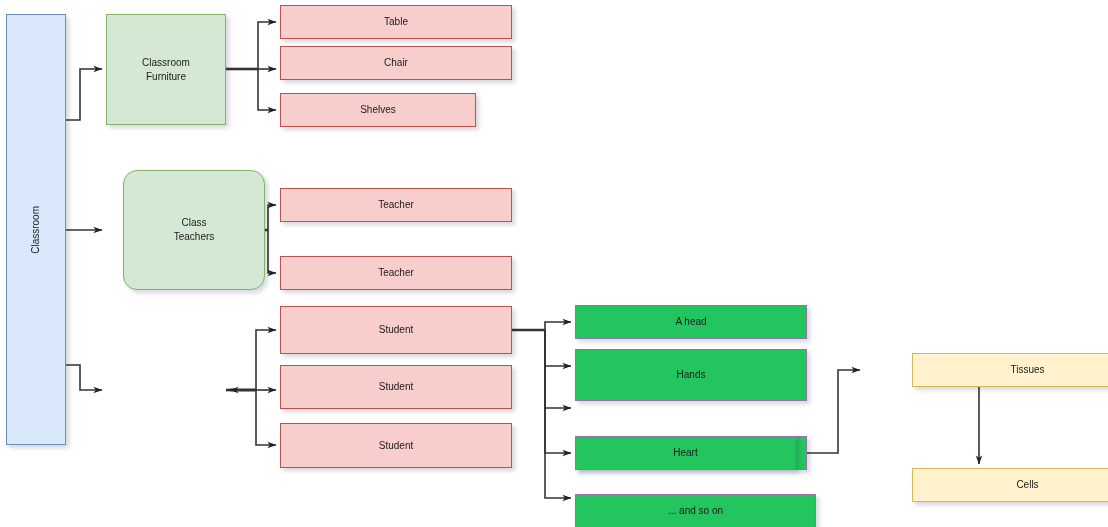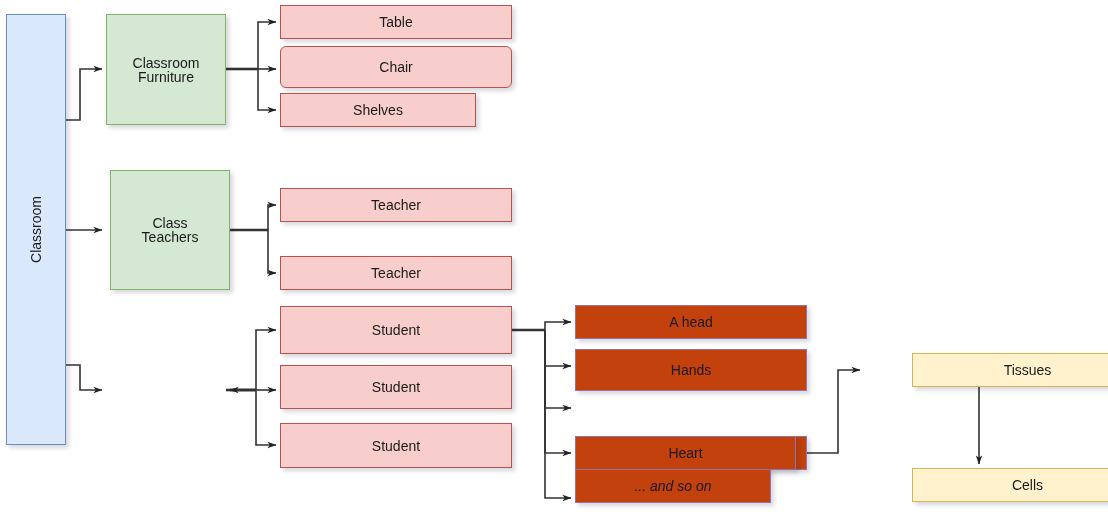--- a/index.html
+++ b/index.html
@@ -29,40 +29,40 @@
   }
   .node {
     position: absolute;
     box-sizing: border-box;
     border-width: 1px;
     border-style: solid;
     display: flex;
     align-items: center;
     justify-content: center;
     text-align: center;
-    font-size: 14px;
+    font-size: 10px;
     line-height: 14px;
     color: #1a1a1a;
     box-shadow: 3px 3px 4px rgba(40, 40, 80, 0.18);
     white-space: pre-line;
   }
   .node-blue {
     background: #dae8fc;
     border-color: #6c8ebf;
   }
   .node-green {
     background: #d5e8d4;
     border-color: #82b366;
   }
   .node-pink {
     background: #f8cecc;
     border-color: #b85450;
   }
   .node-purple {
-    background: #c2410c;
+    background: #22c55e;
     border-color: #9673a6;
   }
   .node-yellow {
     background: #fff2cc;
     border-color: #d6b656;
     margin-left: 48px;
   }
   .vert-label {
     writing-mode: vertical-rl;
     transform: rotate(180deg);
@@ -116,47 +116,47 @@
     </g>
   </svg>
 
   <div class="node node-blue" style="left:6px; top:14px; width:60px; height:431px;">
     <span class="vert-label">Classroom</span>
   </div>
 
   <div class="node node-green" style="left:106px; top:14px; width:120px; height:111px;">Classroom
 Furniture</div>
 
-  <div class="node node-green" style="left:110px; top:170px; width:120px; height:120px;">Class
+  <div class="node node-green" style="left:123px; top:170px; width:142px; height:120px;border-radius:14px;">Class
 Teachers</div>
 
 
   <div class="node node-pink" style="left:280px; top:5px; width:232px; height:34px;">Table</div>
 
-  <div class="node node-pink" style="left:280px; top:46px; width:232px; height:42px;border-radius:6px;">Chair</div>
+  <div class="node node-pink" style="left:280px; top:46px; width:232px; height:34px;">Chair</div>
 
   <div class="node node-pink" style="left:280px; top:93px; width:196px; height:34px;">Shelves</div>
 
   <div class="node node-pink" style="left:280px; top:188px; width:232px; height:34px;">Teacher</div>
 
   <div class="node node-pink" style="left:280px; top:256px; width:232px; height:34px;">Teacher</div>
 
   <div class="node node-pink" style="left:280px; top:306px; width:232px; height:48px;">Student</div>
 
   <div class="node node-pink" style="left:280px; top:365px; width:232px; height:44px;">Student</div>
 
   <div class="node node-pink" style="left:280px; top:423px; width:232px; height:45px;">Student</div>
 
   <div class="node node-purple" style="left:575px; top:305px; width:232px; height:34px;">A head</div>
 
-  <div class="node node-purple" style="left:575px; top:349px; width:232px; height:42px;">Hands</div>
+  <div class="node node-purple" style="left:575px; top:349px; width:232px; height:52px;">Hands</div>
 
   <div class="node node-purple" style="left:575px; top:391px; width:232px; height:34px;margin-top:45px;">Legs</div>
 
   <div class="node node-purple" style="left:575px; top:436px; width:221px; height:34px;">Heart</div>
 
-  <div class="node node-purple" style="left:575px; top:469px; width:196px; height:34px;font-style:italic;">... and so on</div>
+  <div class="node node-purple" style="left:575px; top:494px; width:241px; height:34px;">... and so on</div>
 
   <div class="node node-yellow" style="left:864px; top:353px; width:231px; height:34px;">Tissues</div>
 
   <div class="node node-yellow" style="left:864px; top:468px; width:231px; height:34px;">Cells</div>
 
 </div>
 
 </body></html>

